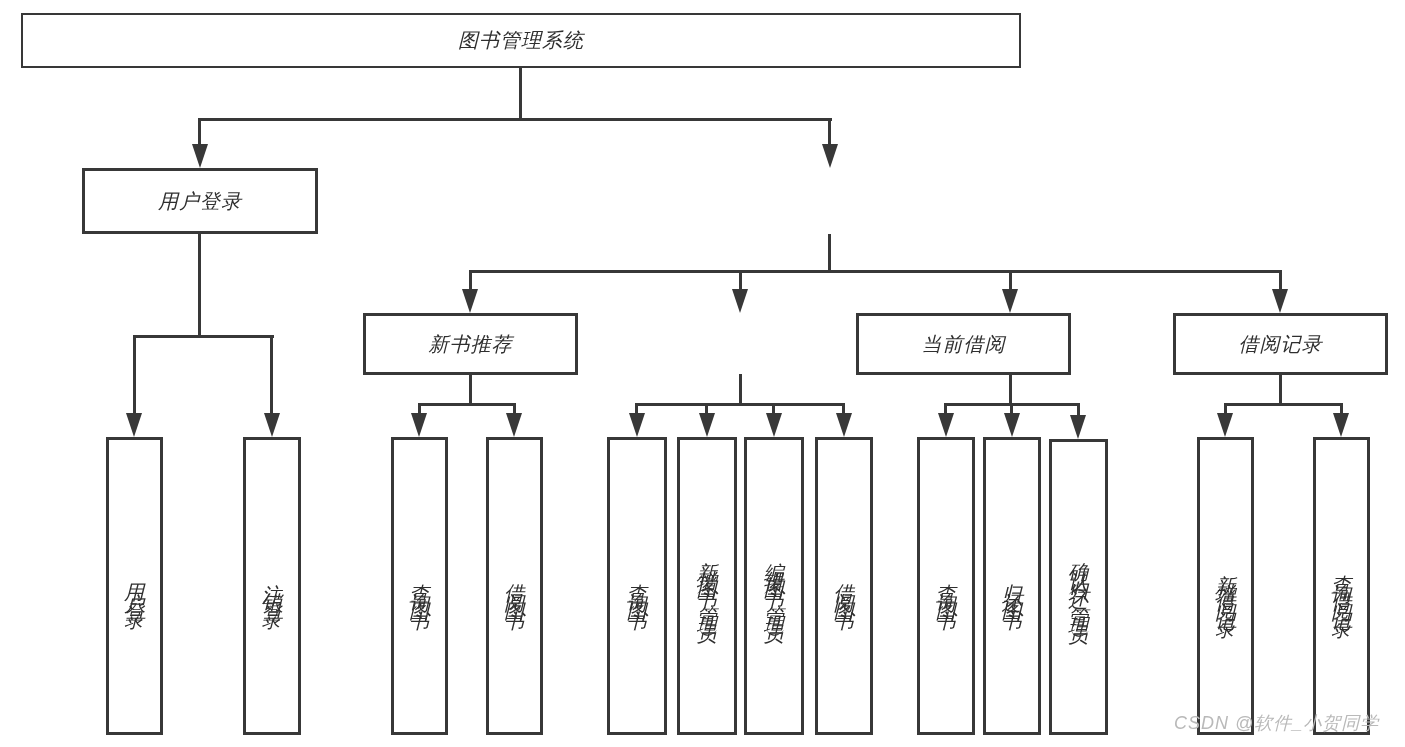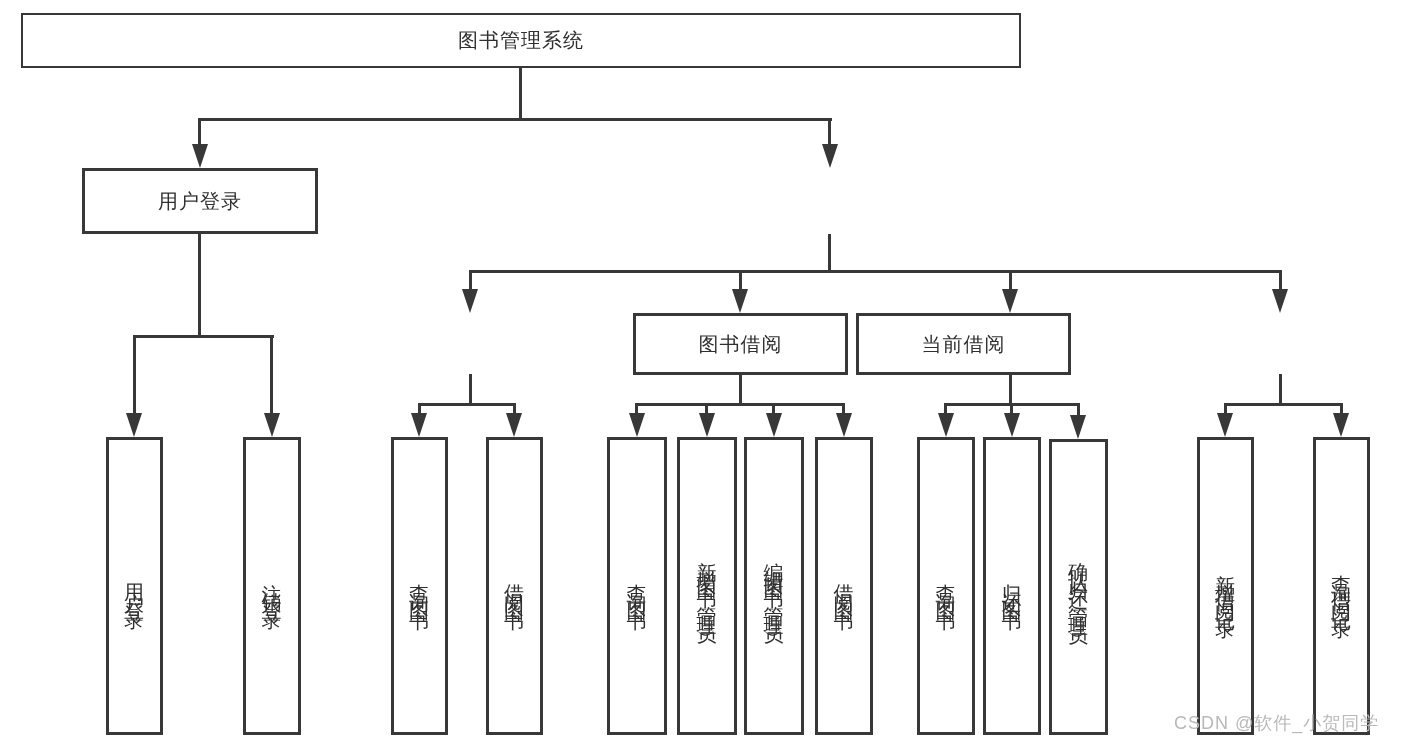--- a/index.html
+++ b/index.html
@@ -5,21 +5,21 @@
   :root{
     --stroke:#383838;
     --text:#2f2f2f;
     --wm:#b9b9b9;
     --bg:#ffffff;
   }
   html,body{margin:0;padding:0;background:var(--bg);}
   #canvas{
     position:relative;width:1405px;height:747px;background:var(--bg);
     font-family:"Liberation Sans","DejaVu Sans",sans-serif;
-    color:var(--text);overflow:hidden;
+    color:var(--text);overflow:hidden;font-style:italic;
   }
   .box{
     position:absolute;box-sizing:border-box;background:#fff;
     border:3px solid var(--stroke);
     display:flex;align-items:center;justify-content:center;
     z-index:2;
   }
   .box.root{border-width:2px;}
   .hlabel{font-size:20px;letter-spacing:1px;white-space:nowrap;}
   .vlabel{
@@ -44,29 +44,32 @@
 
   <div class="box root" style="left:21px;top:13px;width:1000px;height:55px;">
     <span class="hlabel">图书管理系统</span>
   </div>
 
   <div class="box" style="left:82px;top:168px;width:236px;height:66px;">
     <span class="hlabel">用户登录</span>
   </div>
 
 
+  <div class="box" style="left:363px;top:313px;width:215px;height:62px;">
+    <span class="hlabel">新书推荐</span>
+  </div>
 
-  <div class="box" style="left:633px;top:313px;width:215px;height:62px;">
-    <span class="hlabel">图书借阅</span>
-  </div>
 
   <div class="box" style="left:856px;top:313px;width:215px;height:62px;">
     <span class="hlabel">当前借阅</span>
   </div>
 
+  <div class="box" style="left:1173px;top:313px;width:215px;height:62px;">
+    <span class="hlabel">借阅记录</span>
+  </div>
 
   <div class="box" style="left:106px;top:437px;width:57px;height:298px;">
     <span class="vlabel">用户登录</span>
   </div>
   <div class="box" style="left:243px;top:437px;width:58px;height:298px;">
     <span class="vlabel">注销登录</span>
   </div>
 
   <div class="box" style="left:391px;top:437px;width:57px;height:298px;">
     <span class="vlabel">查询图书</span>

